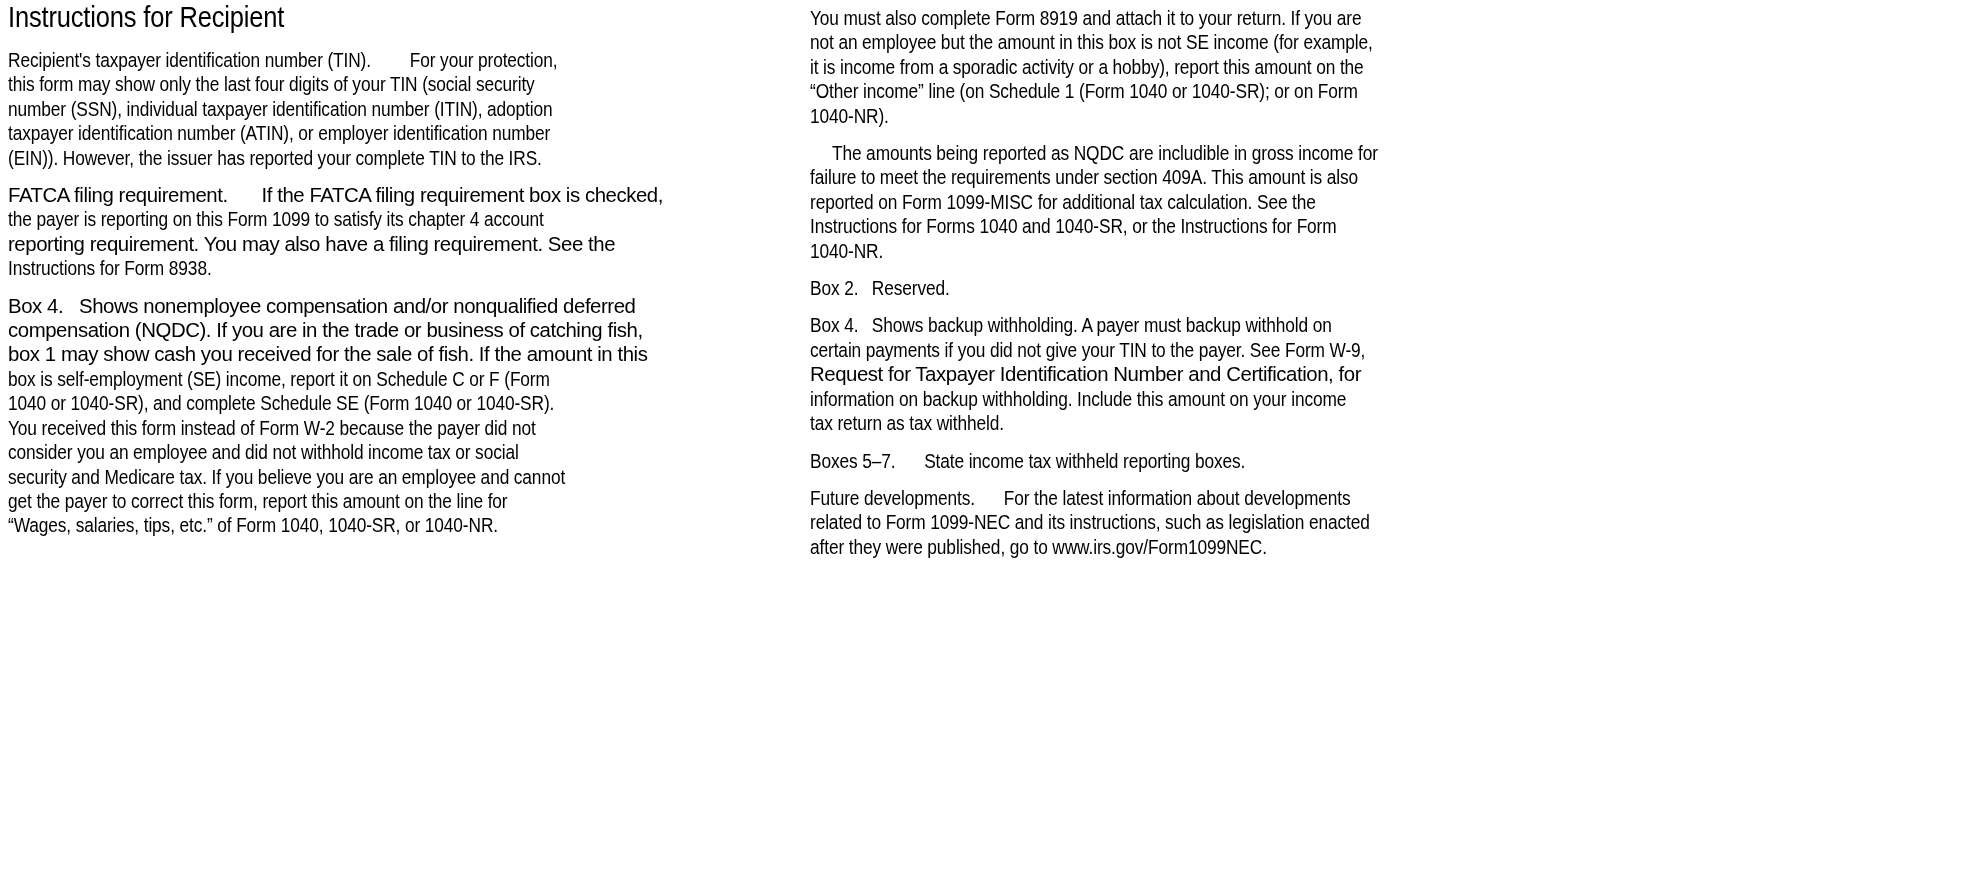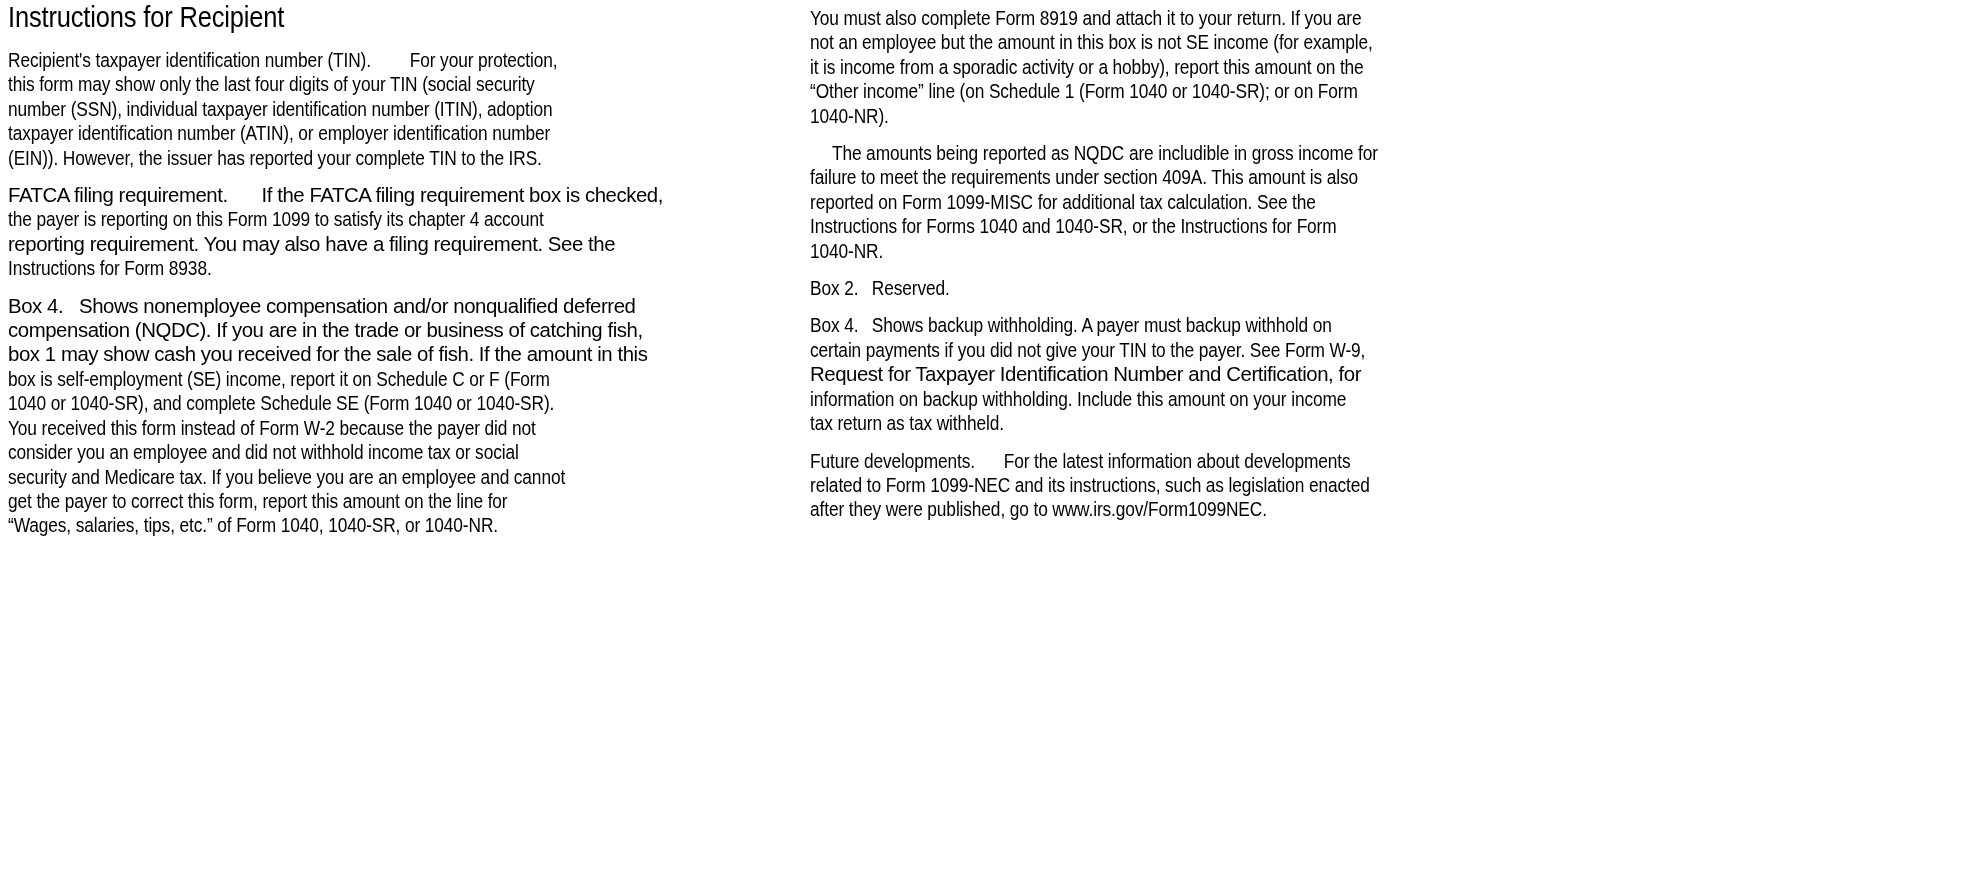--- a/index.html
+++ b/index.html
@@ -164,20 +164,23 @@
           <span class="ln"><span class="lead">Box 2.</span><span class="tab-sm"></span><span>Reserved.</span></span>
         </div>
         <div class="para">
           <span class="ln"><span class="lead">Box 4.</span><span class="tab-sm"></span><span>Shows backup withholding. A payer must backup withhold on</span></span>
           <span class="ln"><span>certain payments if you did not give your TIN to the payer. See Form W-9,</span></span>
           <span class="ln wide"><span>Request for Taxpayer Identification Number and Certification, for</span></span>
           <span class="ln"><span>information on backup withholding. Include this amount on your income</span></span>
           <span class="ln"><span>tax return as tax withheld.</span></span>
         </div>
         <div class="para">
+          <span class="ln"><span class="lead">Boxes 5–7.</span><span class="tab"></span><span>State income tax withheld reporting boxes.</span></span>
+        </div>
+        <div class="para">
           <span class="ln"><span class="lead">Future developments.</span><span class="tab"></span><span>For the latest information about developments</span></span>
           <span class="ln"><span>related to Form 1099-NEC and its instructions, such as legislation enacted</span></span>
           <span class="ln"><span>after they were published, go to     www.irs.gov/Form1099NEC.</span></span>
         </div>
       </div>
   </div>
 
 
 </div>
 

